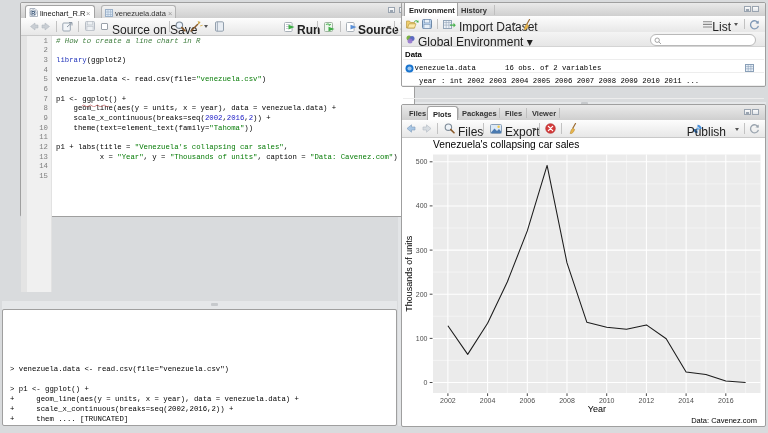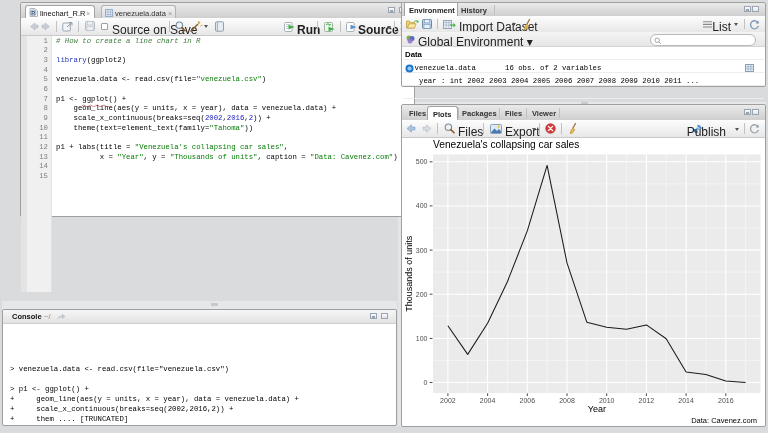--- a/index.html
+++ b/index.html
@@ -159,32 +159,20 @@
           x = <i class="st">"Year"</i>, y = <i class="st">"Thousands of units"</i>, caption = <i class="st">"Data: Cavenez.com"</i>)
 
 </pre>
   <svg style="position:absolute;left:61px;top:100.6px" width="27" height="3" viewBox="0 0 27 3">
     <path d="M0 2 Q1.7 0 3.4 2 T6.8 2 T10.2 2 T13.6 2 T17 2 T20.4 2 T23.8 2 T27 2" fill="none" stroke="#c05555" stroke-width="0.7"></path>
   </svg>
 
 </div>
 
 <div class="pane" id="conpane" style="left:2px;top:309px;width:395px;height:117px;">
-  <div style="position:absolute;left:0;right:0;top:0;height:13px;background:linear-gradient(#f6f6f6,#e3e3e3);
-       border-bottom:1px solid #cfcfcf;border-radius:2px 2px 0 0;z-index:2;">
-    <span style="position:absolute;left:9px;top:2px;font-size:7.5px;font-weight:700;color:#111;">Console</span>
-    <span style="position:absolute;left:41px;top:2px;font-size:7.5px;color:#8a8a8a;">~/</span>
-    <svg style="position:absolute;left:53px;top:3px" width="10" height="8" viewBox="0 0 10 8">
-      <path d="M1 7 C1.5 4 3.5 2.5 6 2.5 V0.5 L9.5 3.5 L6 6.5 V4.5 C3.5 4.5 2 5.5 1 7Z" fill="#c3c9cf"></path>
-    </svg>
-    <div class="mm" style="right:19px;top:3px;">
-        <i></i>
-      </div>
-    <div class="mm" style="right:8px;top:3px;"></div>
-  </div>
   <pre id="cons" style="position:absolute;left:7px;top:10px;line-height:10px;margin-top:44px;">&gt; venezuela.data &lt;- read.csv(file="venezuela.csv")
 
 &gt; p1 &lt;- ggplot() +
 +     geom_line(aes(y = units, x = year), data = venezuela.data) +
 +     scale_x_continuous(breaks=seq(2002,2016,2)) +
 +     them .... [TRUNCATED]
 
 &gt; p1 + labs(title = "Venezuela's collapsing car sales",
 +          x = "Year", y = "Thousands of units", caption = "Data: Cavenez.com")
 <span style="color:#1b45c7">&gt;</span> <span style="color:#777">|</span></pre>

